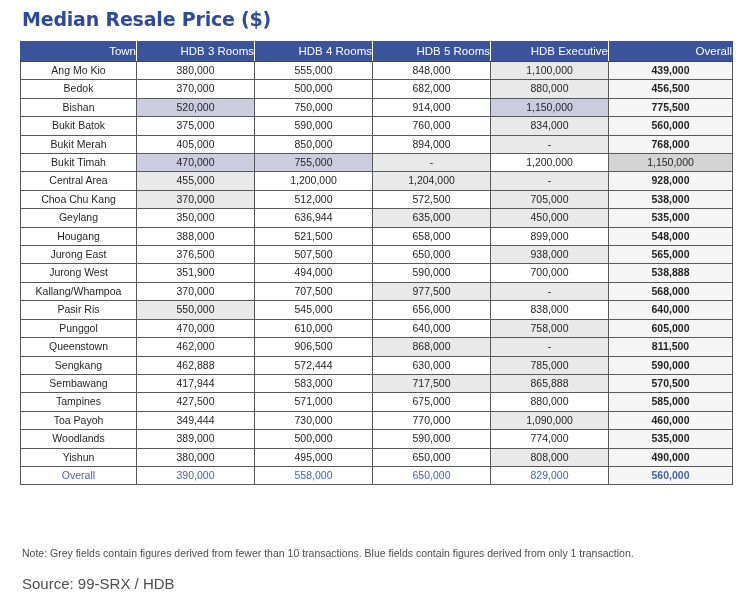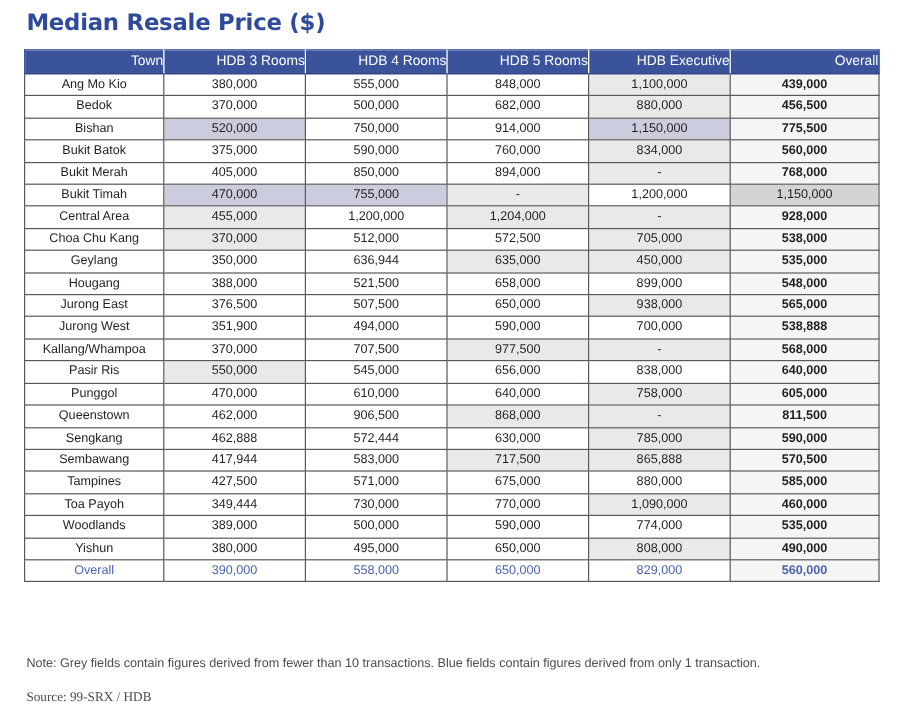--- a/index.html
+++ b/index.html
@@ -96,23 +96,22 @@
     position: absolute;
     left: 22px;
     top: 547px;
     font-size: 10.5px;
     color: #4d4d4d;
   }
   #source {
     position: absolute;
     left: 22px;
     top: 575px;
-    font-size: 11px;
+    font-size: 15px;
     color: #4d4d4d;
-    font-family: Liberation Serif, serif;
   }
 </style>
 </head>
 <body>
 
 <div id="page">
 
   <div id="title">Median Resale Price ($)</div>
 
   <div id="table-wrap">

